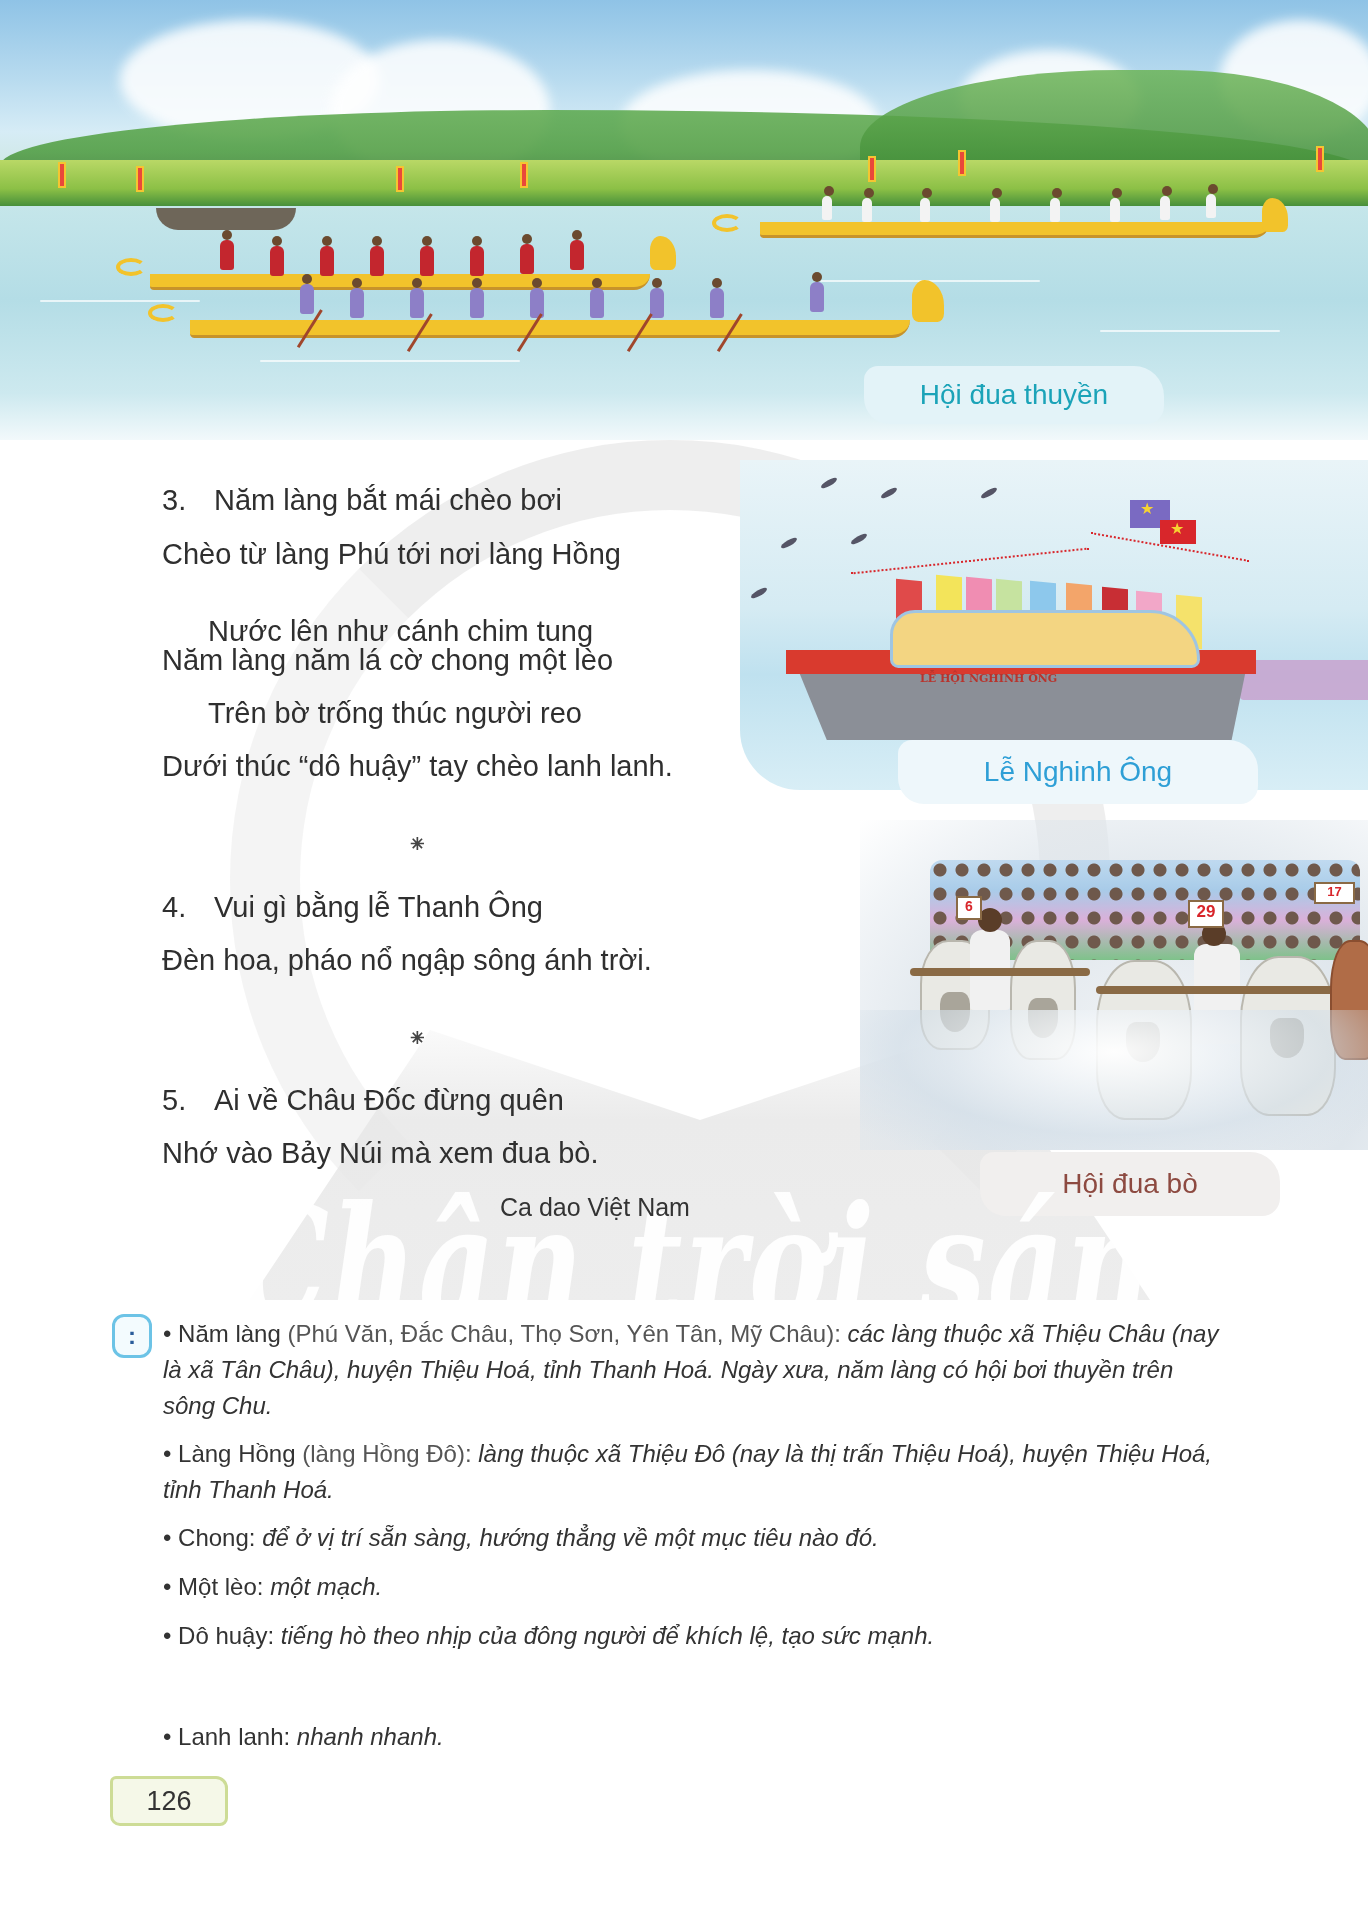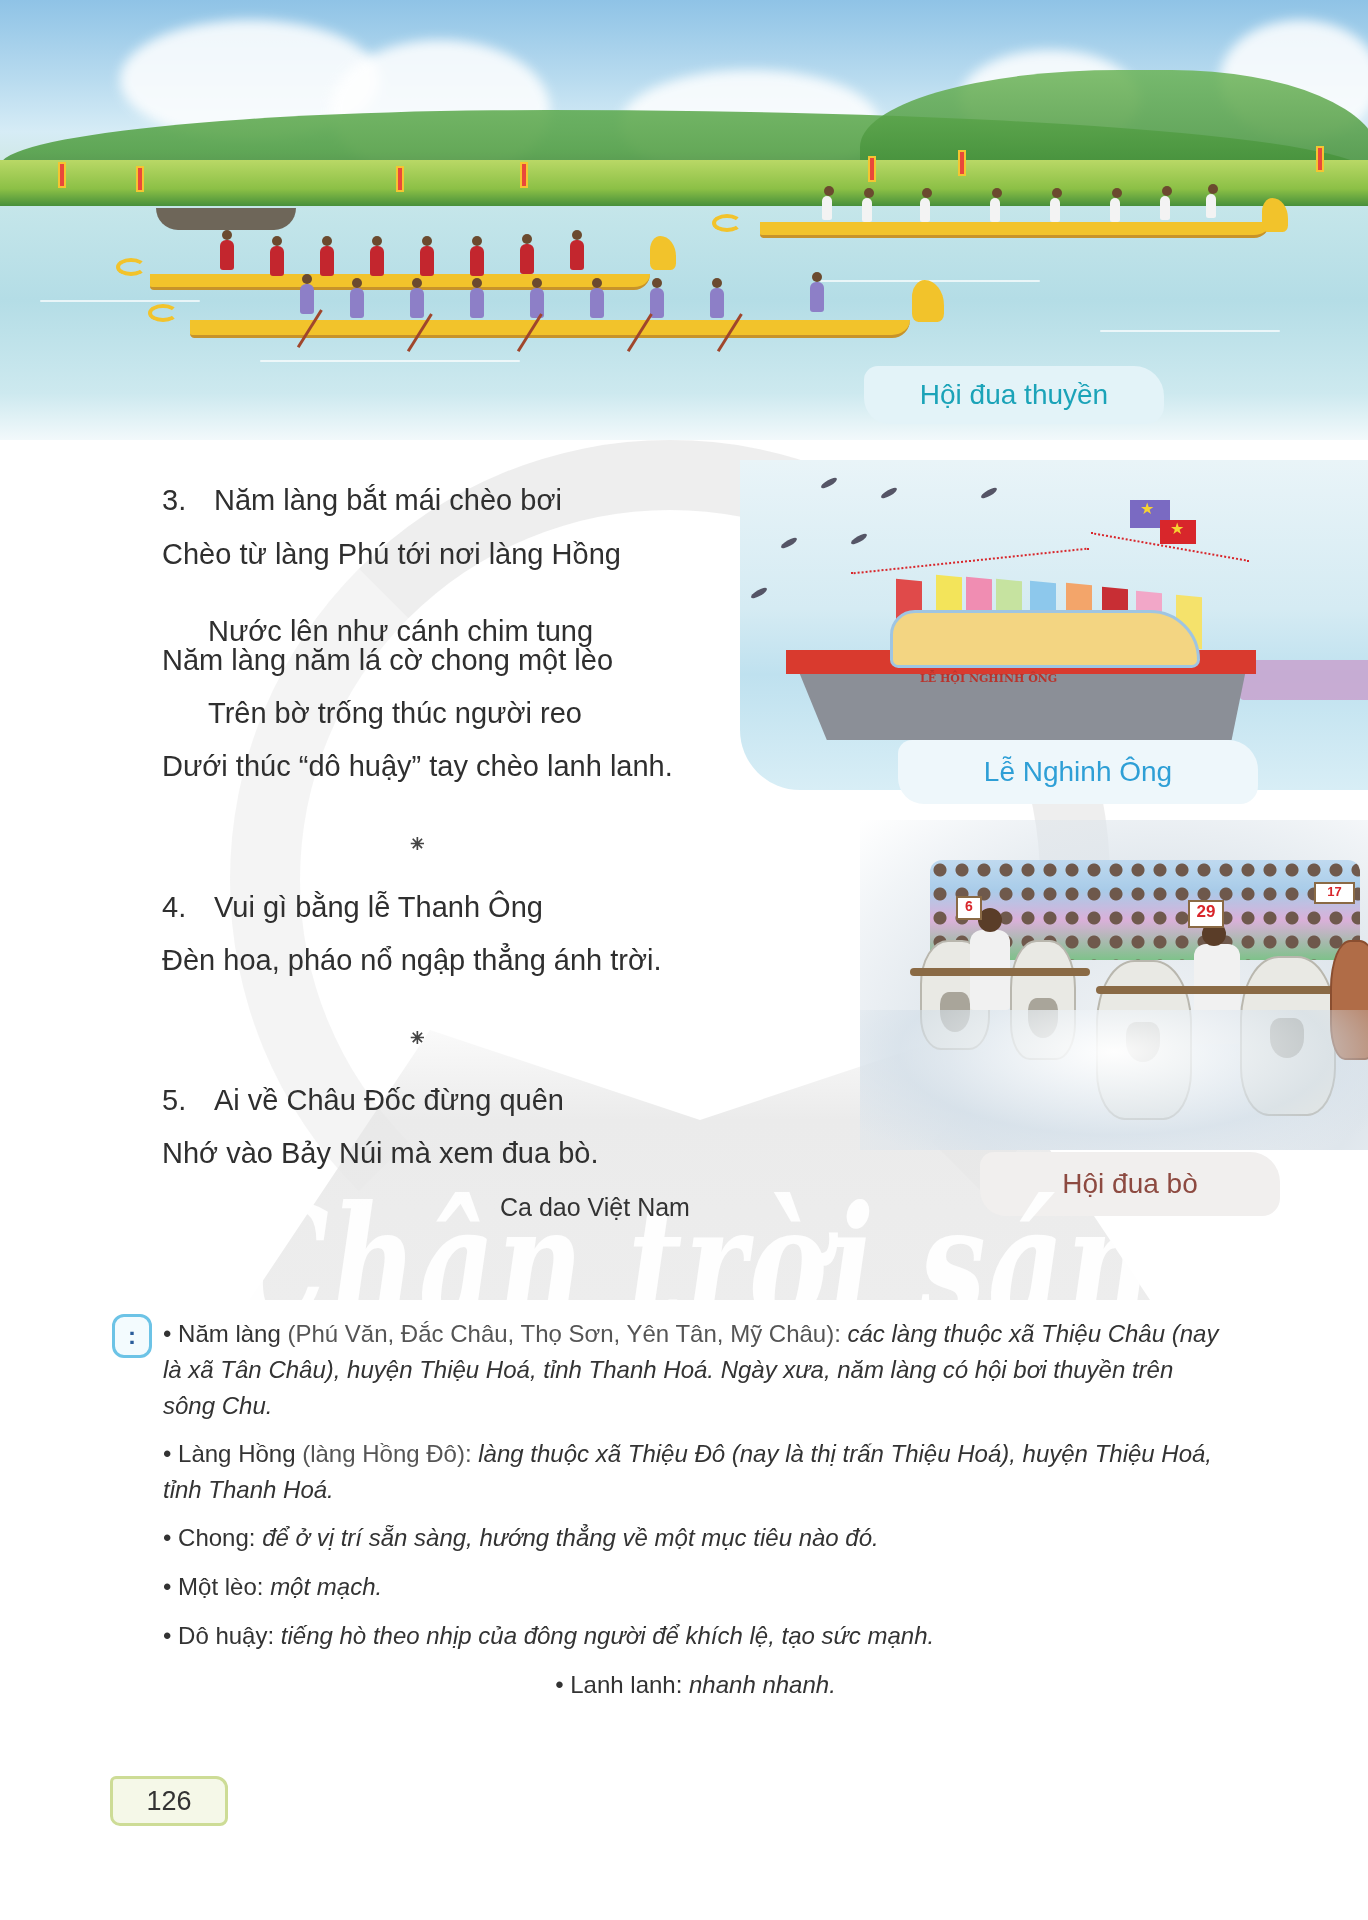--- a/index.html
+++ b/index.html
@@ -278,21 +278,21 @@
 <div class="poem" style="top:617px;left:208px;">Nước lên như cánh chim tung</div>
 <div class="poem" style="top:646px;">Năm làng năm lá cờ chong một lèo</div>
 <div class="poem" style="top:699px;left:208px;">Trên bờ trống thúc người reo</div>
 <div class="poem" style="top:752px;">Dưới thúc “dô huậy” tay chèo lanh lanh.</div>
 
 <div class="star" style="top:822px;">⁕</div>
 
 <div class="poem" style="top:893px;">
   <span class="num">4.</span><span>Vui gì bằng lễ Thanh Ông</span>
 </div>
-<div class="poem" style="top:946px;">Đèn hoa, pháo nổ ngập thẳng ánh trời.</div>
+<div class="poem" style="top:946px;">Đèn hoa, pháo nổ ngập sông ánh trời.</div>
 
 <div class="star" style="top:1016px;">⁕</div>
 
 <div class="poem" style="top:1086px;">
   <span class="num">5.</span><span>Ai về Châu Đốc đừng quên</span>
 </div>
 <div class="poem" style="top:1139px;">Nhớ vào Bảy Núi mà xem đua bò.</div>
 
 <div class="watermark-text">Chân trời sáng tạo</div>
 
@@ -308,17 +308,17 @@
 </div>
 <div class="gloss" style="top:1520px;">
   • <b>Chong</b><span>: </span><i>để ở vị trí sẵn sàng, hướng thẳng về một mục tiêu nào đó.</i>
 </div>
 <div class="gloss" style="top:1569px;">
   • <b>Một lèo</b><span>: </span><i>một mạch.</i>
 </div>
 <div class="gloss" style="top:1618px;">
   • <b>Dô huậy</b><span>: </span><i>tiếng hò theo nhịp của đông người để khích lệ, tạo sức mạnh.</i>
 </div>
-<div class="gloss" style="top:1667px;text-align:center;">
+<div class="gloss" style="top:1719px;">
   • <b>Lanh lanh</b><span>: </span><i>nhanh nhanh.</i>
 </div>
 
 <div class="page-num">126</div>
 
 </body></html>

